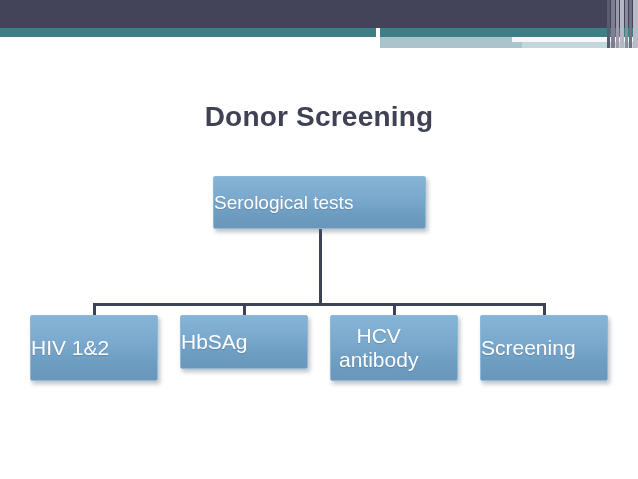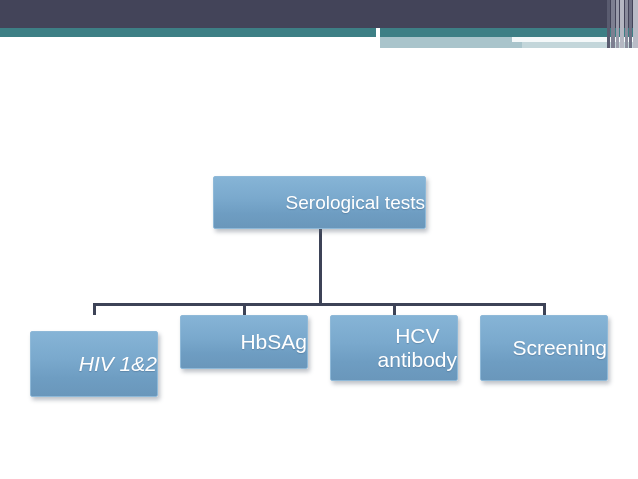--- a/index.html
+++ b/index.html
@@ -90,21 +90,21 @@
   
   .node {
     position: absolute;
     box-sizing: border-box;
     background: linear-gradient(180deg, #86b4d6 0%, #7aa9cd 42%, #6e9dc2 72%, #6a97bb 100%);
     border: 1px solid #8fb9d8;
     border-radius: 2px;
     color: #ffffff;
     display: flex;
     align-items: center;
-    justify-content: flex-end;
+    justify-content: flex-start;
     text-align: center;
     line-height: 1.12;
     box-shadow: 2px 3px 4px rgba(90,100,115,0.40);
     text-shadow: 0 1px 1px rgba(60,90,120,0.35);
   }
   .node-root { font-size: 19px; }
   .node-leaf { font-size: 21px; }
 </style>
 </head>
 <body>
@@ -121,35 +121,36 @@
   <div id="stripe-host">
       <div class="vstripe" style="left: 607px; width: 3px; background: rgb(90, 92, 112);"></div>
       <div class="vstripe" style="left: 611px; width: 4px; background: rgb(125, 127, 145);"></div>
       <div class="vstripe" style="left: 616px; width: 3px; background: rgb(154, 156, 171);"></div>
       <div class="vstripe" style="left: 620px; width: 4px; background: rgb(181, 183, 194);"></div>
       <div class="vstripe" style="left: 625px; width: 3px; background: rgb(138, 140, 156);"></div>
       <div class="vstripe" style="left: 629px; width: 3px; background: rgb(110, 112, 132);"></div>
       <div class="vstripe" style="left: 633px; width: 5px; background: rgb(185, 187, 198);"></div>
     </div>
 
+  <div class="title">Donor Screening</div>
 
   <div id="connector-host">
       <div class="conn conn-v" style="left: 319px; top: 229px; height: 77px; background: rgb(61, 67, 87);"></div>
       <div class="conn conn-h" style="left: 93px; top: 303px; width: 453px; background: rgb(61, 67, 87);"></div>
       <div class="conn conn-v" style="left: 93px; top: 303px; height: 12px; background: rgb(61, 67, 87);"></div>
       <div class="conn conn-v" style="left: 243px; top: 303px; height: 12px; background: rgb(61, 67, 87);"></div>
       <div class="conn conn-v" style="left: 393px; top: 303px; height: 12px; background: rgb(61, 67, 87);"></div>
       <div class="conn conn-v" style="left: 543px; top: 303px; height: 12px; background: rgb(61, 67, 87);"></div>
     </div>
 
   <div id="node-host">
       <div class="node node-root" style="left: 213px; top: 176px; width: 213px; height: 53px;">
         <span>Serological tests</span>
       </div>
-      <div class="node node-leaf" style="left: 30px; top: 331px; width: 128px; height: 66px; font-style: italic;">
+      <div class="node node-leaf" style="left: 30px; top: 315px; width: 128px; height: 66px;">
         <span>HIV 1&amp;2</span>
       </div>
       <div class="node node-leaf" style="left: 180px; top: 315px; width: 128px; height: 54px;">
         <span>HbSAg</span>
       </div>
       <div class="node node-leaf" style="left: 330px; top: 315px; width: 128px; height: 66px; padding-left: 8px;">
         <span>HCV<br>antibody</span>
       </div>
       <div class="node node-leaf" style="left: 480px; top: 315px; width: 128px; height: 66px;">
         <span>Screening</span>

